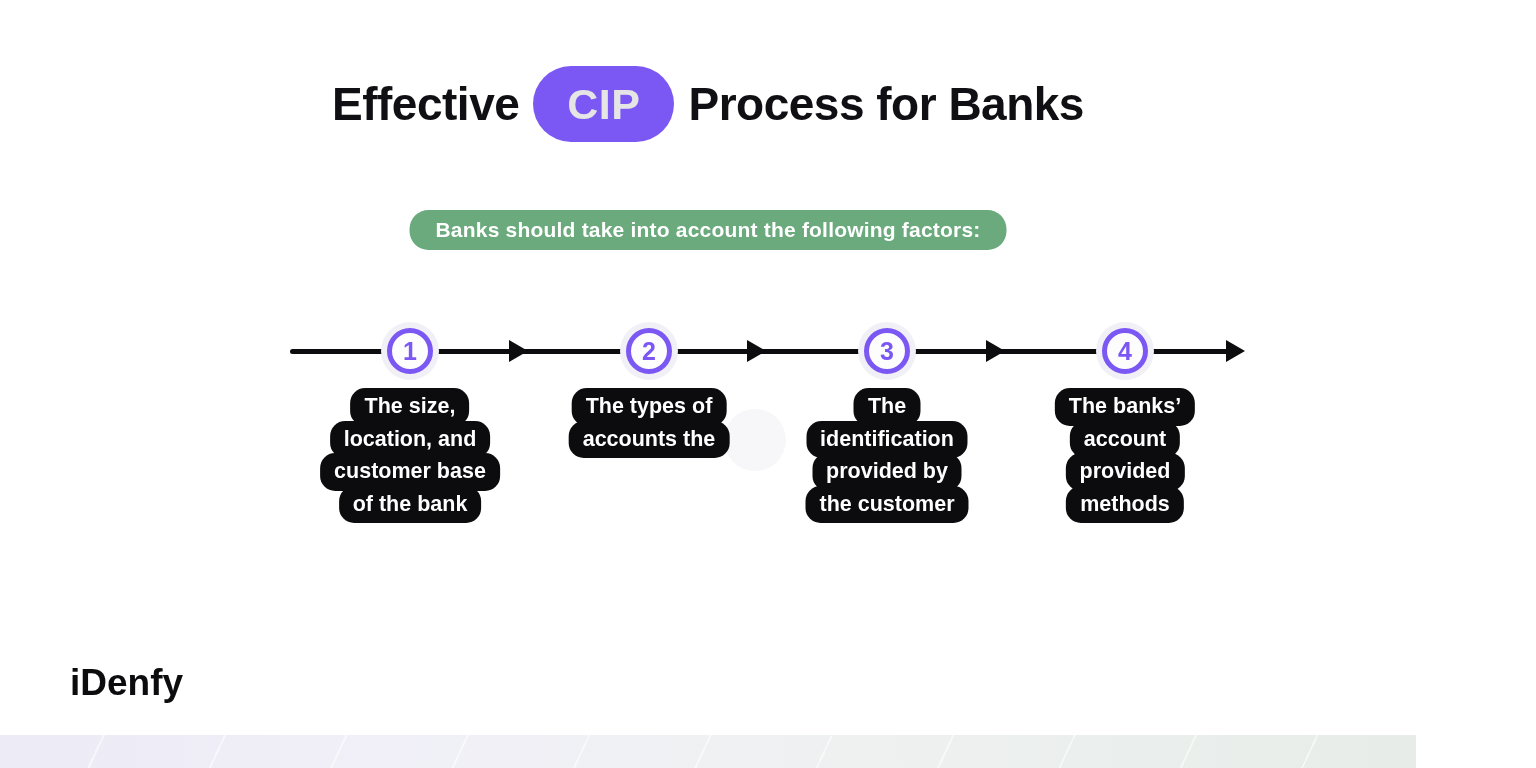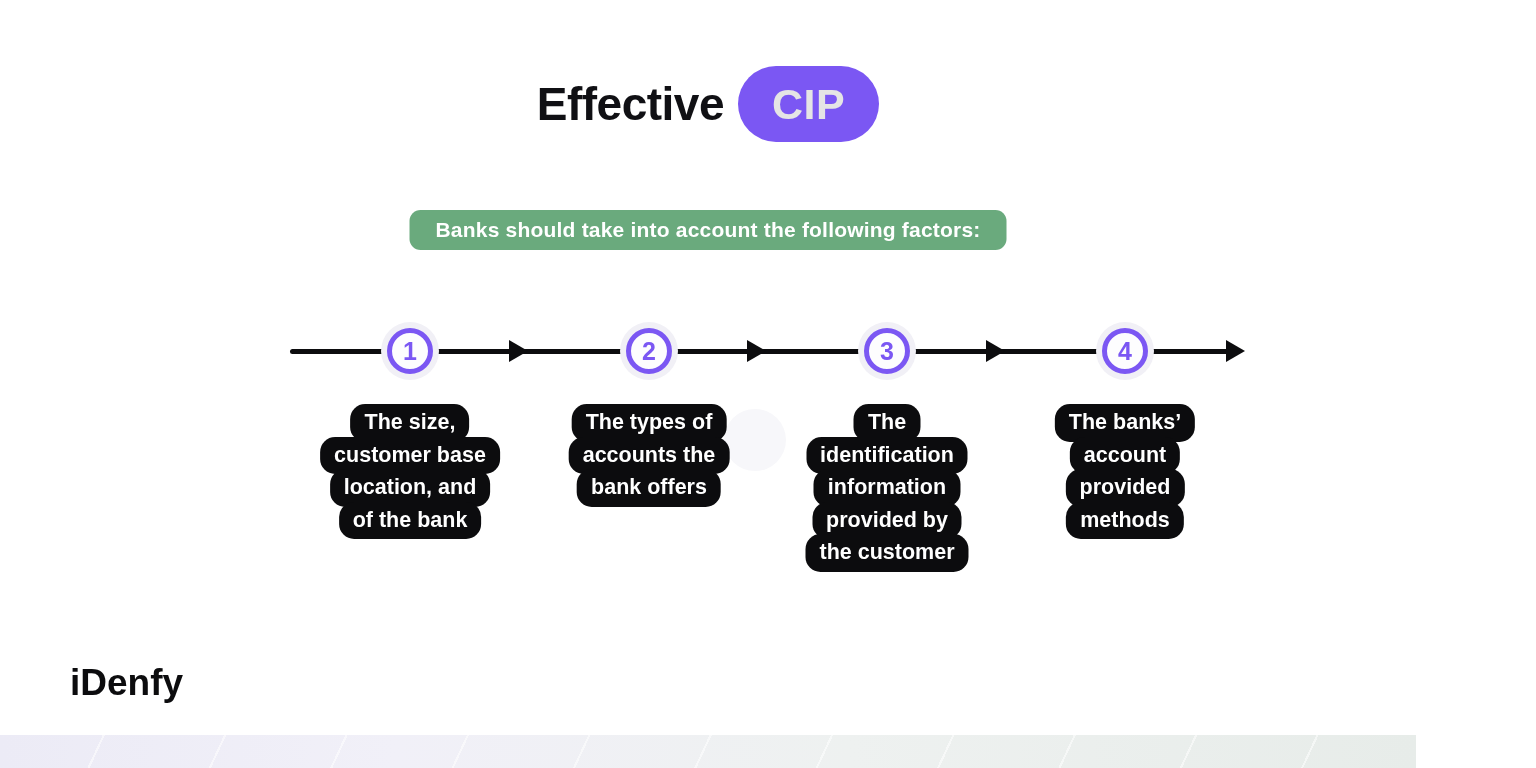--- a/index.html
+++ b/index.html
@@ -50,21 +50,21 @@
   .banner {
     position: absolute;
     top: 210px;
     left: 50%;
     transform: translateX(-50%);
     background: var(--green);
     color: #ffffff;
     font-size: 21px;
     font-weight: 700;
     padding: 8px 26px;
-    border-radius: 11px;
+    border-radius: 19px;
     white-space: nowrap;
     letter-spacing: 0.2px;
   }
 
   
   .tl-line {
     position: absolute;
     left: 290px;
     top: 349px;
     width: 950px;
@@ -105,21 +105,21 @@
   .ring .num {
     color: var(--purple);
     font-size: 25px;
     font-weight: 800;
     line-height: 1;
   }
 
   
   .blob {
     position: absolute;
-    top: 404px;
+    top: 388px;
     transform: translateX(-50%);
     display: flex;
     flex-direction: column;
     align-items: center;
   }
   .blob-line {
     background: #0c0c0e;
     color: #ffffff;
     font-size: 21.5px;
     font-weight: 700;
@@ -175,63 +175,62 @@
   }
 </style>
 </head>
 <body>
 
 <div class="canvas">
 
   <div class="title-row">
     <span class="title-text">Effective</span>
     <span class="title-pill">CIP</span>
+    <span class="title-text">Process for Banks</span>
   </div>
 
   <div class="banner">Banks should take into account the following factors:</div>
 
   <div class="tl-line"></div>
   <div class="arrowhead" style="left:509px"></div>
   <div class="arrowhead" style="left:747px"></div>
   <div class="arrowhead" style="left:986px"></div>
   <div class="arrowhead" style="left:1226px"></div>
 
   <div class="faint-circle"></div>
 
   <div id="timeline">
       <div class="halo" style="left: 381px;">
         <div class="ring">
           <span class="num">1</span>
         </div>
       </div>
       <div class="blob" style="left: 410px;">
         <div class="blob-line">The size,</div>
+        <div class="blob-line">location, and</div>
         <div class="blob-line">customer base</div>
-        <div class="blob-line">location, and</div>
         <div class="blob-line">of the bank</div>
       </div>
       <div class="halo" style="left: 620px;">
         <div class="ring">
           <span class="num">2</span>
         </div>
       </div>
       <div class="blob" style="left: 649px;">
         <div class="blob-line">The types of</div>
         <div class="blob-line">accounts the</div>
-        <div class="blob-line">bank offers</div>
       </div>
       <div class="halo" style="left: 858px;">
         <div class="ring">
           <span class="num">3</span>
         </div>
       </div>
       <div class="blob" style="left: 887px;">
         <div class="blob-line">The</div>
         <div class="blob-line">identification</div>
-        <div class="blob-line">information</div>
         <div class="blob-line">provided by</div>
         <div class="blob-line">the customer</div>
       </div>
       <div class="halo" style="left: 1096px;">
         <div class="ring">
           <span class="num">4</span>
         </div>
       </div>
       <div class="blob" style="left: 1125px;">
         <div class="blob-line">The banks’</div>

